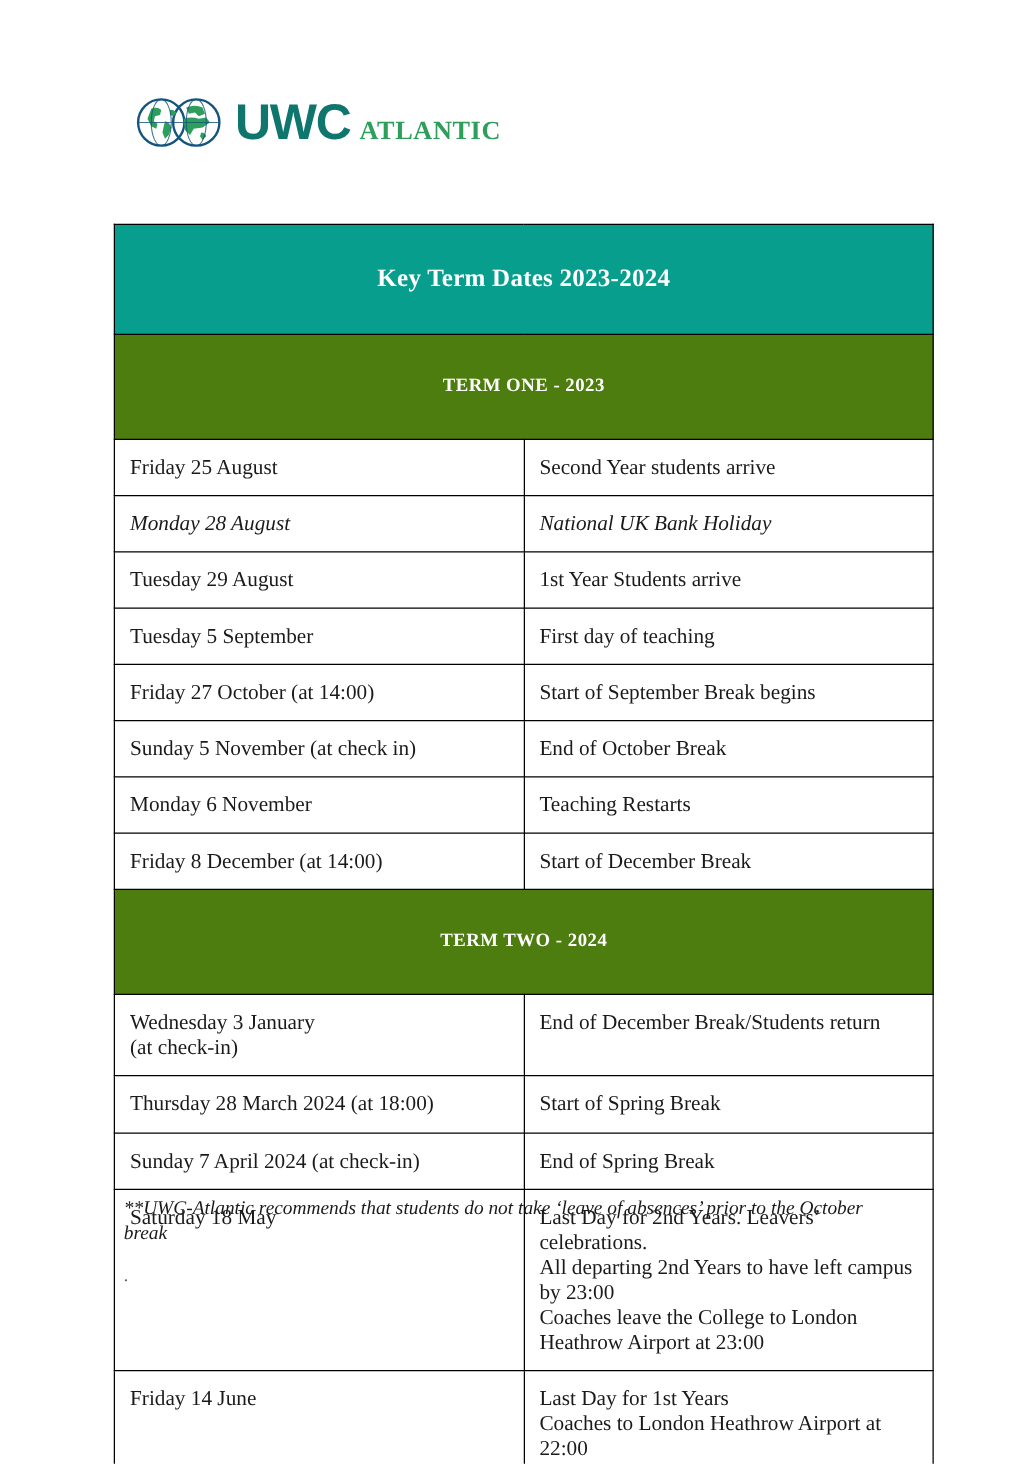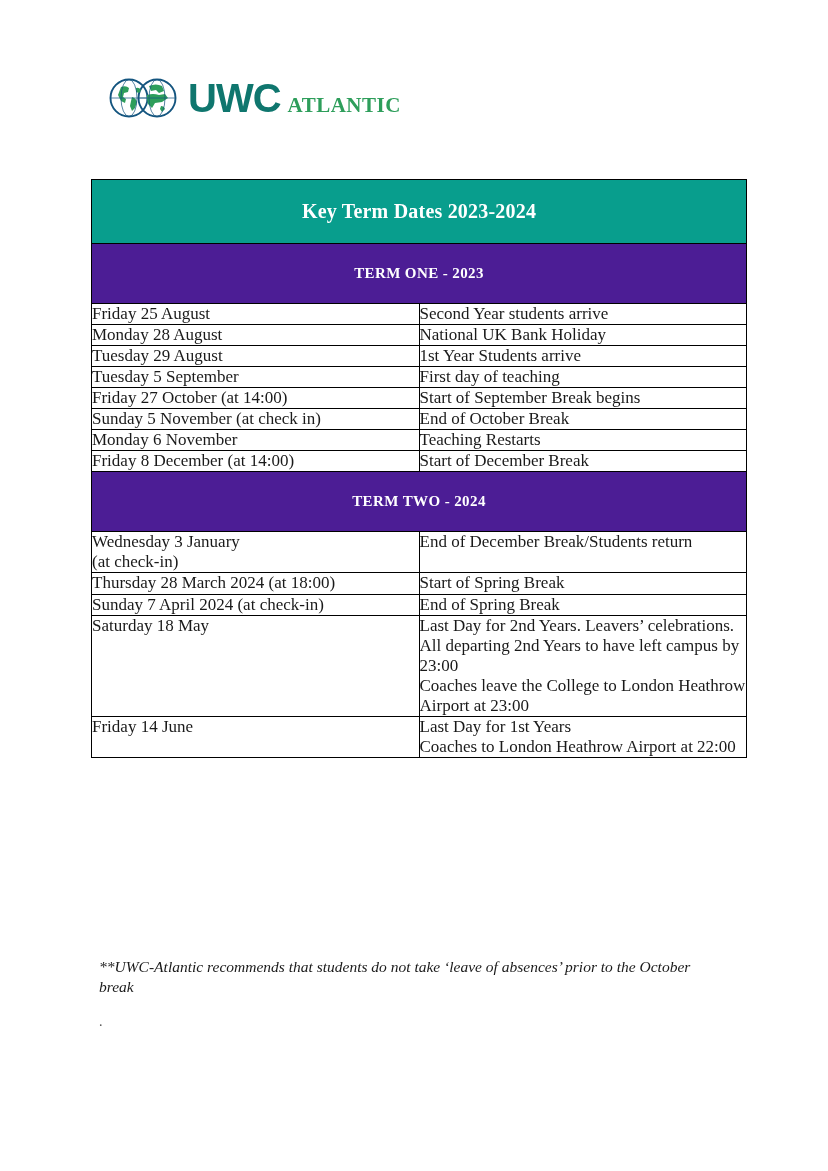--- a/index.html
+++ b/index.html
@@ -59,55 +59,56 @@
     position: absolute;
     left: 91px;
     top: 179px;
     width: 656px;
     border-collapse: collapse;
     table-layout: fixed;
   }
   .term-table td {
     border: 1px solid #000000;
     vertical-align: top;
-    padding: 0;
+    padding: 12px;
   }
 
   .title-cell {
     background: #089e8d;
     color: #ffffff;
     text-align: center;
     font-weight: bold;
     font-size: 20px;
     height: 63px;
     vertical-align: middle !important;
     letter-spacing: 0.2px;
   }
   .term-head-cell {
-    background: #4c1d95;
+    background: #4d7c0f;
     color: #ffffff;
     text-align: center;
     font-weight: bold;
     font-size: 15px;
     height: 59px;
     vertical-align: middle !important;
     letter-spacing: 0.4px;
   }
 
   .cell-date, .cell-event {
     font-size: 17px;
     line-height: 1.18;
     padding: 5px 7px 5px 9px;
     white-space: pre-line;
   }
   .cell-date { width: 249px; }
   .cell-event { width: 405px; }
 
   tr.italic-row .cell-date,
   tr.italic-row .cell-event {
+    font-style: italic;
   }
 
   
   .footnotes {
     position: absolute;
     left: 99px;
     top: 957px;
     width: 620px;
   }
   .footnote {

